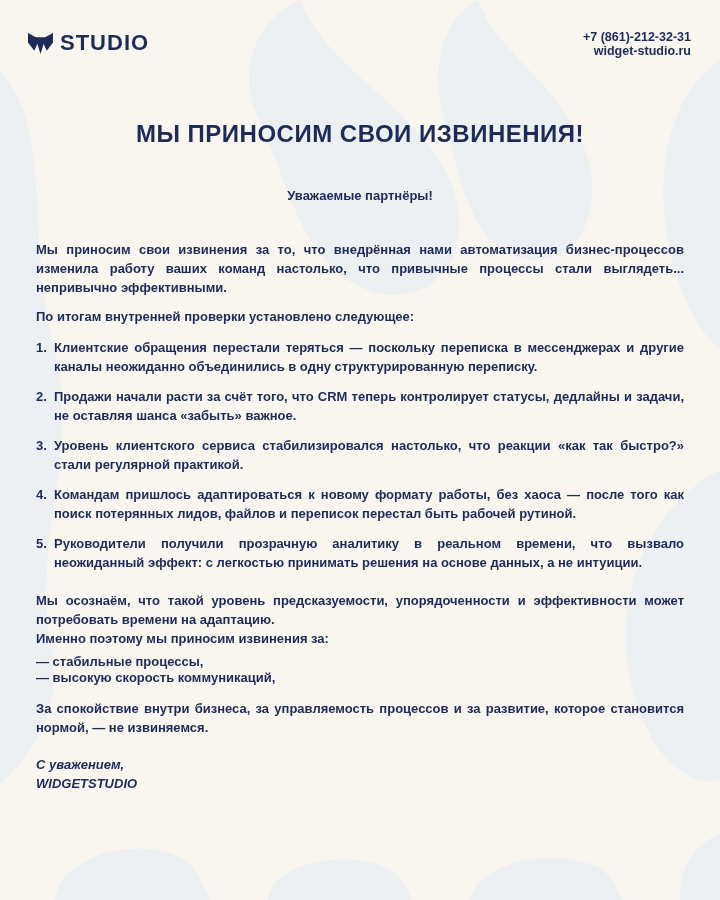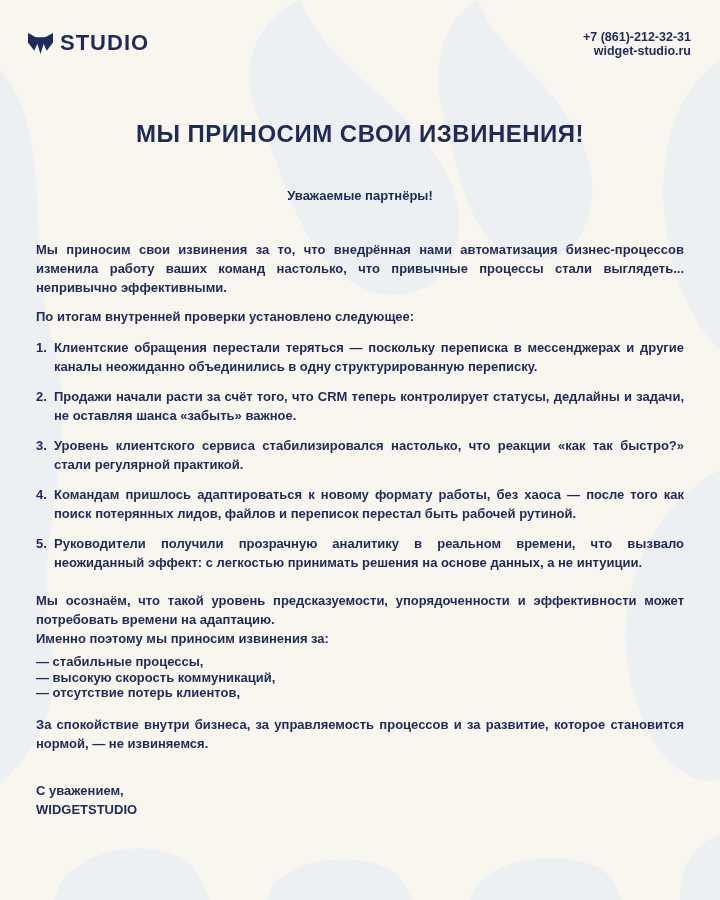--- a/index.html
+++ b/index.html
@@ -45,21 +45,21 @@
   .finding { display:flex; margin-bottom:11px; }
   .finding .num { flex:none; width:18px; }
   .finding .txt { flex:1; text-align:justify; }
 
   .adapt { margin-top:7px; }
 
   .apologies { margin-top:6px; line-height:15.5px; }
 
   .closing { margin-top:14px; }
 
-  .signature { margin-top:28px; line-height:19px; }
+  .signature { margin-top:18px; line-height:19px;font-style:italic; }
 </style>
 </head>
 <body>
 
 <div class="page">
 
   <svg class="bg-svg" viewBox="0 0 720 900" aria-hidden="true">
     <rect x="0" y="0" width="720" height="900" fill="#f8f6ef"></rect>
     <g fill="#edf0f2">
       <path d="M0,70 C55,130 25,250 55,350 C80,450 30,550 52,650 C62,715 30,755 0,785 Z"></path>
@@ -127,21 +127,20 @@
       </div>
 
       <div class="adapt">
         <div class="jp">Мы осознаём, что такой уровень предсказуемости, упорядоченности и эффективности может потребовать времени на адаптацию.</div>
         <div>Именно поэтому мы приносим извинения за:</div>
       </div>
 
       <div class="apologies">
         <div>— стабильные процессы,</div>
         <div>— высокую скорость коммуникаций,</div>
-        <div>— отсутствие потерь клиентов,</div>
       </div>
 
       <div class="closing jp">За спокойствие внутри бизнеса, за управляемость процессов и за развитие, которое становится нормой, — не извиняемся.</div>
 
       <div class="signature">
         <div>С уважением,</div>
         <div>WIDGETSTUDIO</div>
       </div>
 
     </div>

